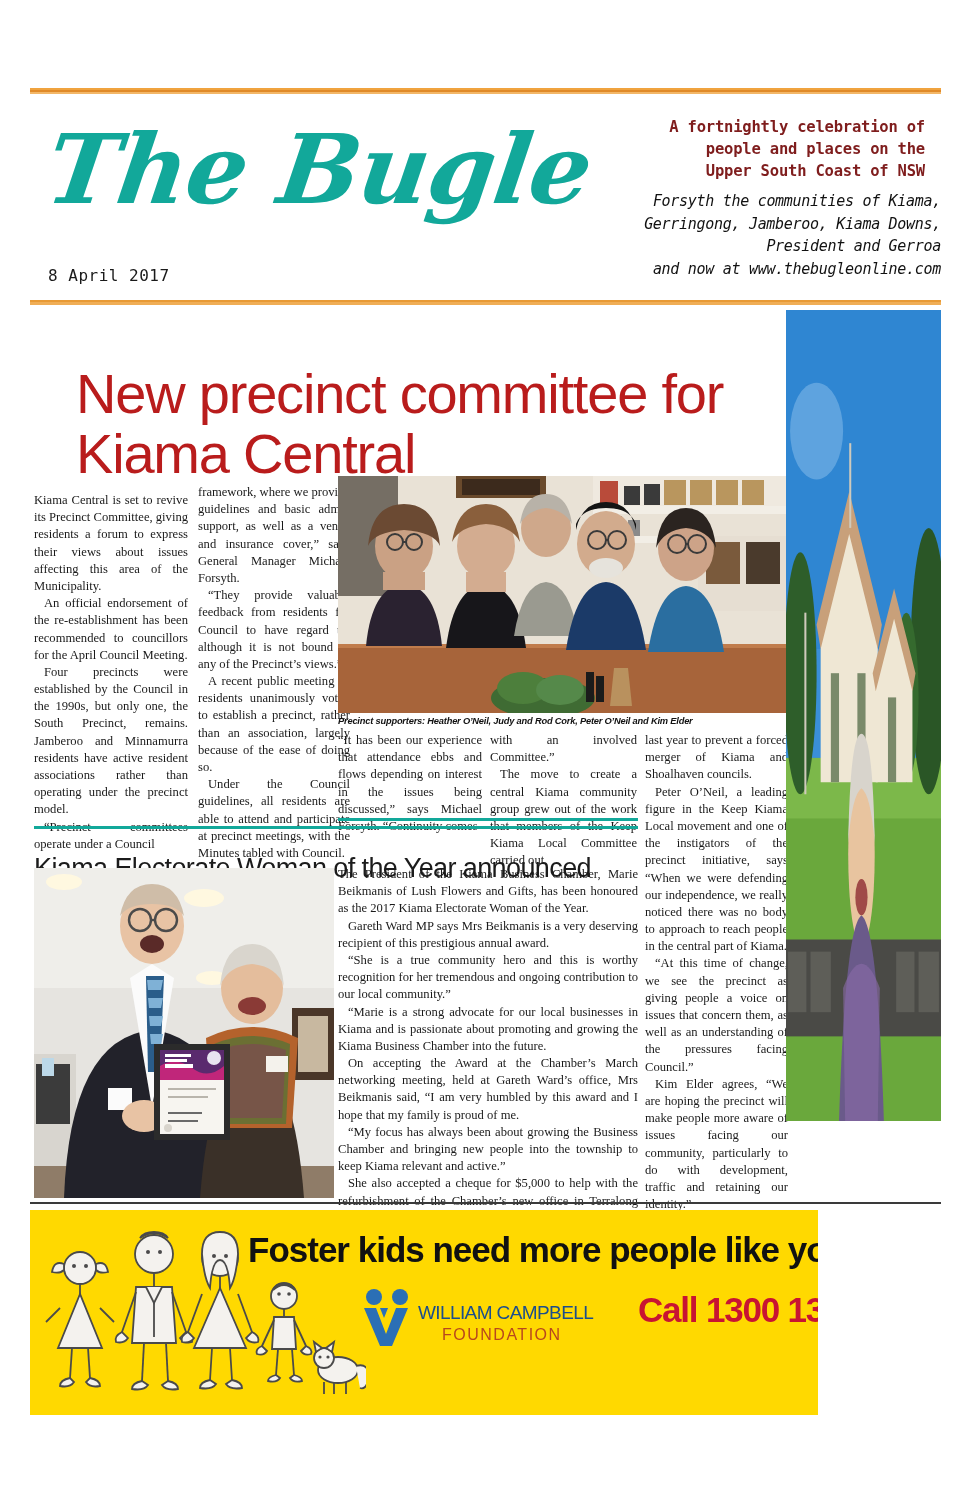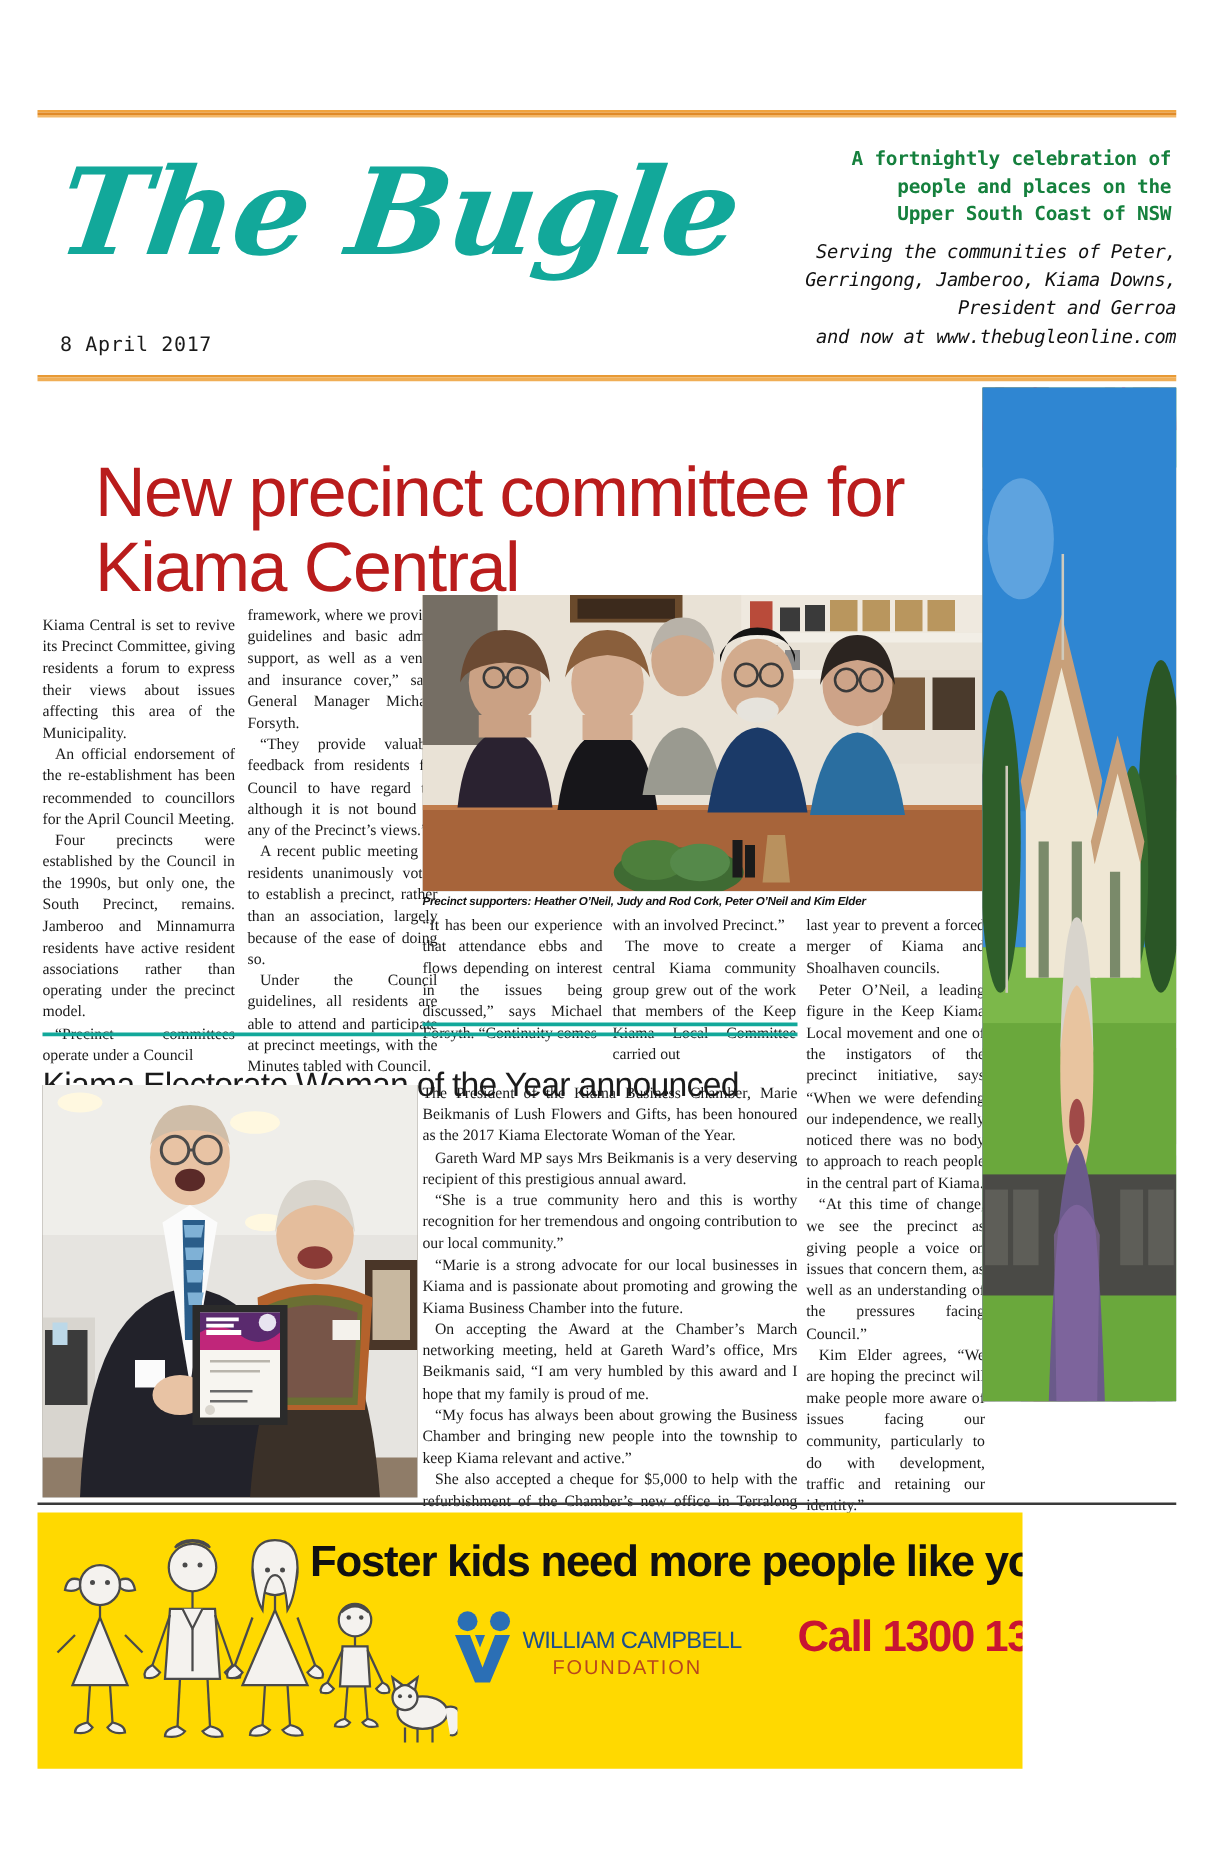--- a/index.html
+++ b/index.html
@@ -27,23 +27,23 @@
     color:#12a89a;
     letter-spacing:-1px;
     transform:skewX(-8deg);
   }
   .issue-date{
     position:absolute;left:18px;top:166px;
     font-family:"DejaVu Sans Mono",monospace;
     font-size:16px;color:#1a1a1a;letter-spacing:.5px;
   }
   .tagline{
-    position:absolute;right:4px;top:16px;width:440px;text-align:right;
+    position:absolute;right:16px;top:16px;width:440px;text-align:right;
     font-family:"DejaVu Sans Mono",monospace;
-    font-weight:700;font-size:15.5px;line-height:1.42;color:#15803d;
+    font-weight:700;font-size:15.5px;line-height:1.42;color:#7f1d1d;
     letter-spacing:-.2px;
   }
   .serving{
     position:absolute;right:0;top:90px;width:460px;text-align:right;
     font-family:"DejaVu Sans Mono",monospace;
     font-style:italic;font-size:15px;line-height:1.5;color:#111;
     letter-spacing:-.3px;
   }
 
   
@@ -171,21 +171,21 @@
 
   <div class="masthead">
     <div class="bugle-logo">The Bugle</div>
     <div class="issue-date">8 April 2017</div>
     <div class="tagline">
       <div>A fortnightly celebration of</div>
       <div>people and places on the</div>
       <div>Upper South Coast of NSW</div>
     </div>
     <div class="serving">
-      <div>Serving the communities of Peter,</div>
+      <div>Forsyth the communities of Kiama,</div>
       <div>Gerringong, Jamberoo, Kiama Downs,</div>
       <div>President and Gerroa</div>
       <div>and now at www.thebugleonline.com</div>
     </div>
   </div>
 
   <div class="hdr-rule">
     <div class="a"></div>
       <div class="b"></div>
   </div>
@@ -283,21 +283,21 @@
         </g>
       </svg>
     </div>
 
     <div class="photo-caption">Precinct supporters: Heather O’Neil, Judy and Rod Cork, Peter O’Neil and Kim Elder</div>
 
     <div class="col lead-c3">
       <p class="first">“It has been our experience that attendance ebbs and flows depending on interest in the issues being discussed,” says Michael Forsyth. “Continuity comes</p>
     </div>
     <div class="col lead-c4">
-      <p class="first">with an involved Precinct.”</p>
+      <p class="first">with an involved Committee.”</p>
       <p>The move to create a central Kiama community group grew out of the work that members of the Keep Kiama Local Committee carried out</p>
     </div>
     <div class="col lead-c5">
       <p class="first">last year to prevent a forced merger of Kiama and Shoalhaven councils.</p>
       <p>Peter O’Neil, a leading figure in the Keep Kiama Local movement and one of the instigators of the precinct initiative, says “When we were defending our independence, we really noticed there was no body to approach to reach people in the central part of Kiama.</p>
       <p>“At this time of change, we see the precinct as giving people a voice on issues that concern them, as well as an understanding of the pressures facing Council.”</p>
       <p>Kim Elder agrees, “We are hoping the precinct will make people more aware of issues facing our community, particularly to do with development, traffic and retaining our identity.”</p>
       <p class="tail-note">The next meeting of the precinct is on 20 April, 7pm, Joyce Wheatley Community Centre. All welcome.</p>
     </div>
 

